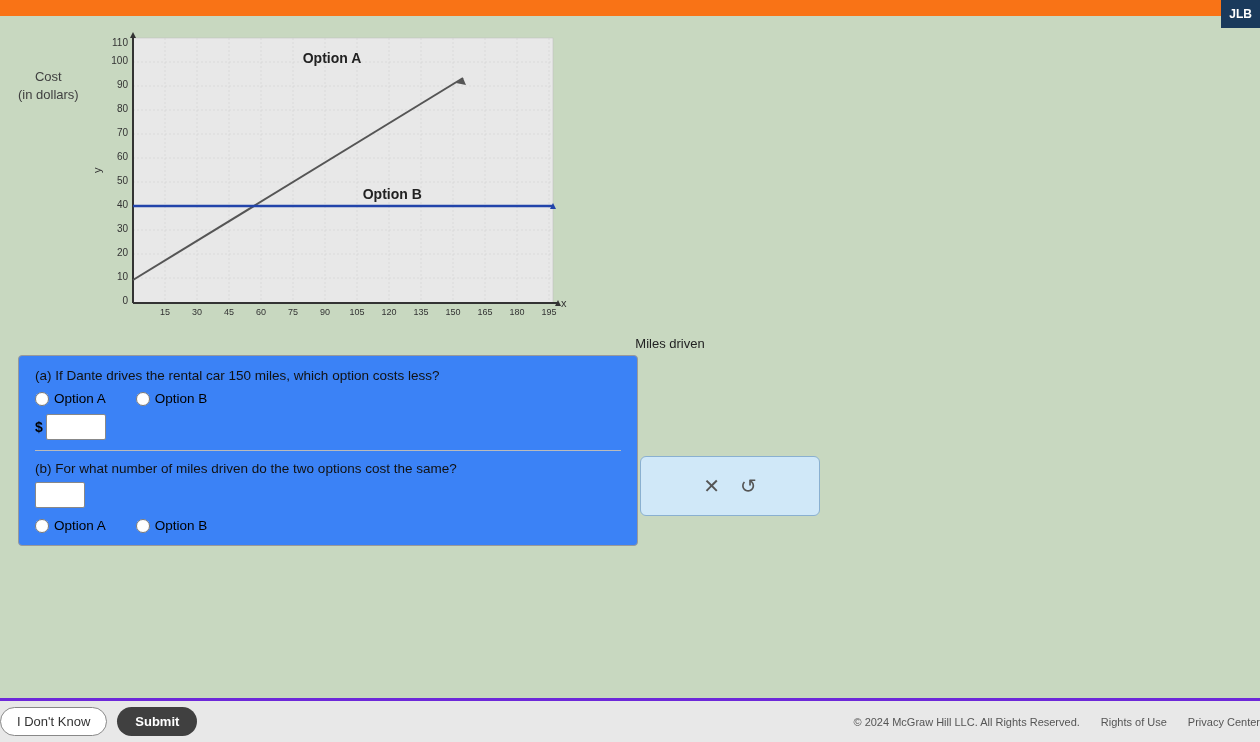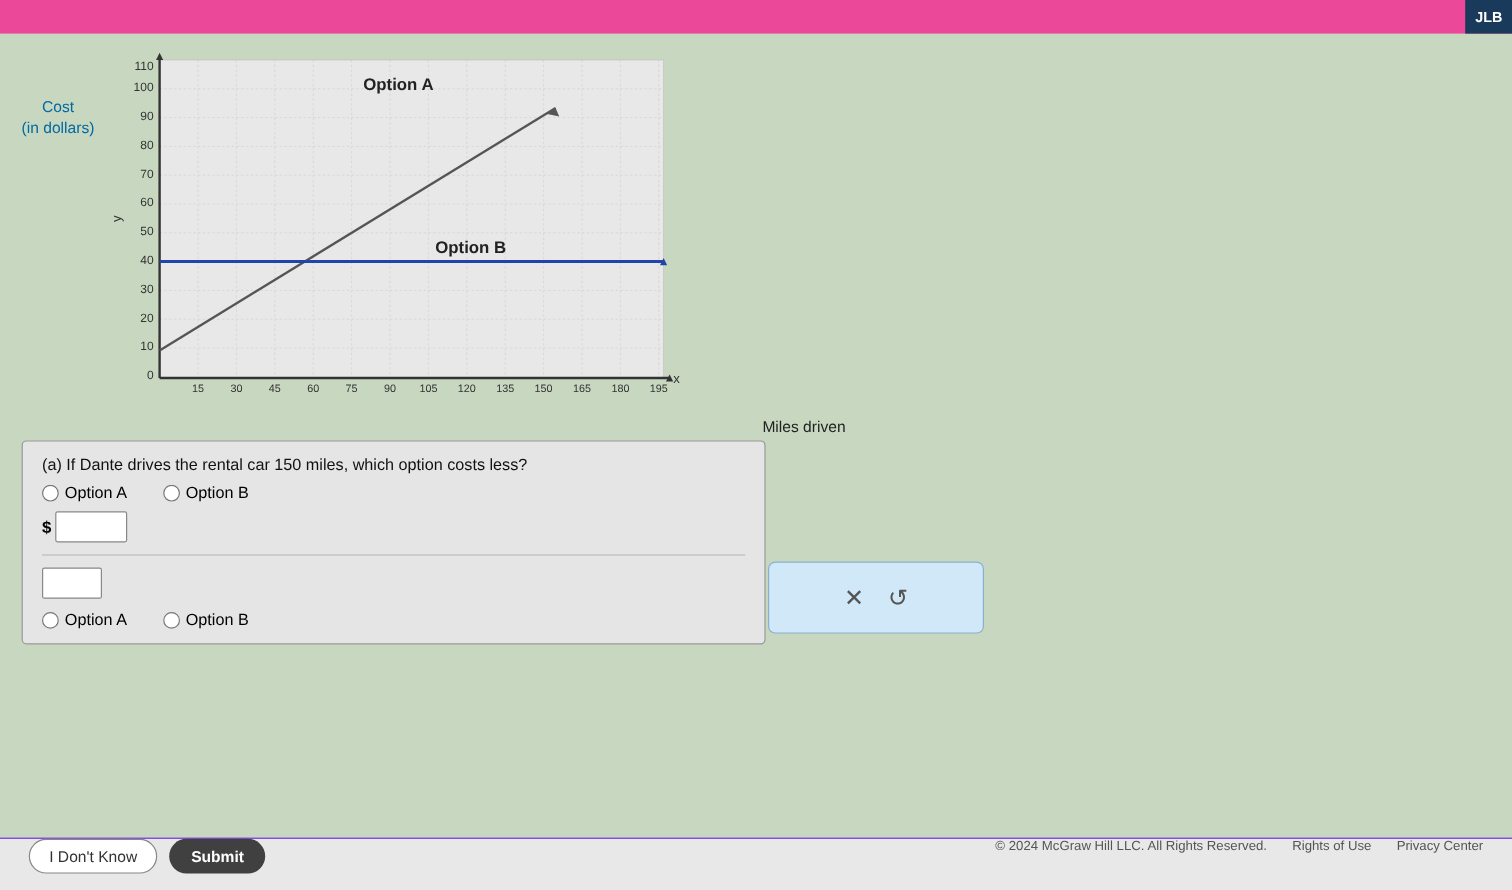--- a/index.html
+++ b/index.html
@@ -5,22 +5,22 @@
     * { box-sizing: border-box; margin: 0; padding: 0; }
     body {
       font-family: Arial, sans-serif;
       background: #c8d8c0;
       width: 1260px;
       height: 742px;
       overflow: hidden;
       position: relative;
     }
     .top-bar {
-      background: #ec4899;
-      height: 28px;
+      background: #f97316;
+      height: 16px;
       display: flex;
       align-items: center;
       justify-content: flex-end;
       padding: 0 10px;
     }
     .main-content {
       padding: 12px 18px 8px 18px;
       position: relative;
     }
     .problem-text {
@@ -34,21 +34,21 @@
       display: flex;
       align-items: flex-start;
       margin-bottom: 8px;
     }
     .y-label {
       display: flex;
       flex-direction: column;
       align-items: center;
       justify-content: center;
       font-size: 13px;
-      color: #0369a1;
+      color: #404040;
       margin-right: 4px;
       margin-top: 40px;
       line-height: 1.4;
     }
     .graph-container {
       position: relative;
       width: 480px;
       height: 300px;
       margin-left: 10px;
     }
@@ -73,21 +73,21 @@
       color: #222;
     }
     .x-axis-label {
       text-align: center;
       font-size: 13px;
       color: #222;
       margin-left: 80px;
       margin-top: 2px;
     }
     .qa-section {
-      background: #e5e5e5;
+      background: #3b82f6;
       border: 1.5px solid #999;
       border-radius: 4px;
       max-width: 620px;
       padding: 12px 16px;
       margin-top: 4px;
       margin-left: 0;
     }
     .qa-question {
       font-size: 13.5px;
       color: #111;
@@ -166,24 +166,24 @@
       margin-top: 4px;
     }
     .bottom-bar {
       position: absolute;
       bottom: 0;
       left: 0;
       right: 0;
       background: #e8e8e8;
       height: 44px;
       display: flex;
-      align-items: flex-start;
+      align-items: center;
       justify-content: space-between;
-      padding: 0 24px;
-      border-top: 1px solid #6d28d9;
+      padding: 0 0;
+      border-top: 3px solid #6d28d9;
     }
     .bottom-left {
       display: flex;
       gap: 10px;
     }
     .btn-dont-know {
       background: white;
       border: 1.5px solid #888;
       border-radius: 20px;
       padding: 6px 16px;
@@ -357,20 +357,21 @@
       </label>
     </div>
     <div class="dollar-input-wrap">
       <span class="dollar-sign">$</span>
       <input type="text" class="text-input" value="" style="">
     </div>
 
     <hr class="divider-line">
 
     
+    <div class="part-b-question">(b) For what number of miles driven do the two options cost the same?</div>
     <input type="text" class="small-input" value="" style="">
     <div class="radio-group-b">
       <label class="radio-option">
         <input type="radio" name="part_b" value="optionA" style="">
         <span>Option A</span>
       </label>
       <label class="radio-option">
         <input type="radio" name="part_b" value="optionB" style="">
         <span>Option B</span>
       </label>

